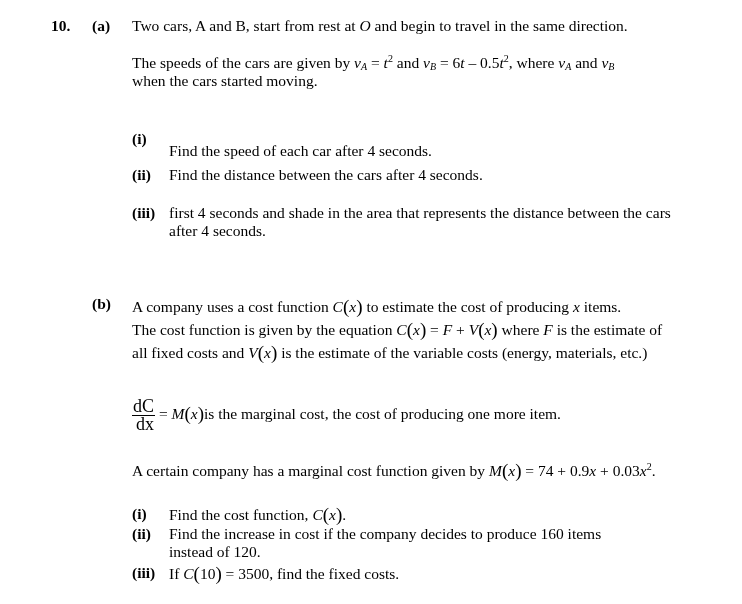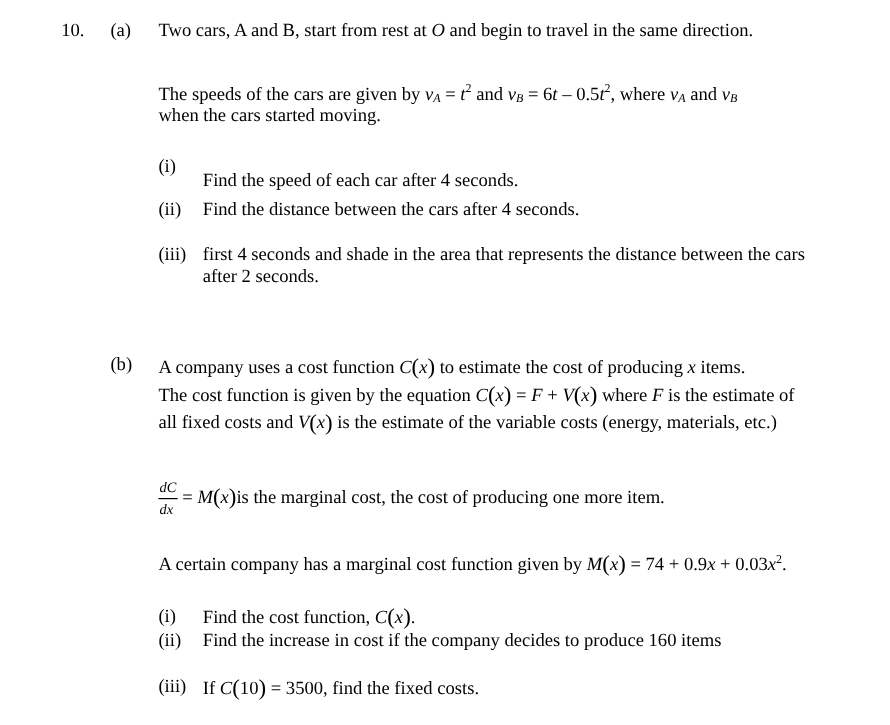--- a/index.html
+++ b/index.html
@@ -11,65 +11,64 @@
       width: 742px;
       height: 604px;
       position: relative;
       overflow: hidden;
       font-family: "Liberation Serif", "DejaVu Serif", serif;
       color: #000000;
       font-size: 15.5px;
       line-height: 18px;
     }
     .abs { position: absolute; white-space: nowrap; }
-    .bold { font-weight: normal; }
+    .bold { font-weight: bold; }
     .it { font-style: italic; }
     .mathparen { font-size: 19px; position: relative; top: 1px; }
     sup { font-size: 10px; vertical-align: 6px; line-height: 0; }
     sub { font-size: 10px; vertical-align: -2px; line-height: 0; }
     .frac {
       display: inline-block;
       vertical-align: middle;
-      text-align: left;
-      font-style: italic;
-      font-size: 12px;
+      text-align: right;
+      font-size: 18px;
       line-height: 17px;
     }
     .frac .num { display: block; border-bottom: 1px solid #000; padding: 0 1px; }
     .frac .den { display: block; padding: 0 1px; }
     .block { position: absolute; white-space: normal; }
     .line { display: block; white-space: nowrap; }
   </style>
 </head>
 <body>
 
 <div class="abs bold" style="left:51px; top:17px;">10.</div>
 <div class="abs bold" style="left:92px; top:17px;">(a)</div>
 
 <div class="abs" style="left:132px; top:17px;">
   <span>Two cars, A and B, start from rest at </span><span class="it">O</span><span> and begin to travel in the same direction.</span>
 </div>
 
-<div class="block" style="left:132px; top:54px;margin-top:16px;">
+<div class="block" style="left:132px; top:54px;">
   <span class="line">
     <span>The speeds of the cars are given by </span><span class="it">v</span><sub class="it">A</sub><span> = </span><span class="it">t</span><sup>2</sup><span> and </span><span class="it">v</span><sub class="it">B</sub><span> = 6</span><span class="it">t</span><span> – 0.5</span><span class="it">t</span><sup>2</sup><span>, where </span><span class="it">v</span><sub class="it">A</sub><span> and </span><span class="it">v</span><sub class="it">B</sub>
   </span>
   <span class="line">when the cars started moving.</span>
 </div>
 
 <div class="abs bold" style="left:132px; top:130px;">(i)</div>
 <div class="abs" style="left:169px; top:130px;margin-top:12px;">Find the speed of each car after 4 seconds.</div>
 
 <div class="abs bold" style="left:132px; top:166px;">(ii)</div>
 <div class="abs" style="left:169px; top:166px;text-align:right;">Find the distance between the cars after 4 seconds.</div>
 
 <div class="abs bold" style="left:132px; top:204px;">(iii)</div>
 <div class="block" style="left:169px; top:204px;">
   <span class="line">first 4 seconds and shade in the area that represents the distance between the cars</span>
-  <span class="line">after 2 seconds.</span>
+  <span class="line">after 4 seconds.</span>
 </div>
 
 <div class="abs bold" style="left:92px; top:295px;">(b)</div>
 
 <div class="block" style="left:132px; top:295px; line-height:22px;">
   <span class="line">
     <span>A company uses a cost function </span><span class="it">C</span><span class="mathparen">(</span><span class="it">x</span><span class="mathparen">)</span><span> to estimate the cost of producing </span><span class="it">x</span><span> items.</span>
   </span>
   <span class="line">
     <span>The cost function is given by the equation </span><span class="it">C</span><span class="mathparen">(</span><span class="it">x</span><span class="mathparen">)</span><span> = </span><span class="it">F</span><span> + </span><span class="it">V</span><span class="mathparen">(</span><span class="it">x</span><span class="mathparen">)</span><span> where </span><span class="it">F</span><span> is the estimate of</span>
@@ -91,18 +90,19 @@
 </div>
 
 <div class="abs bold" style="left:132px; top:505px;">(i)</div>
 <div class="abs" style="left:169px; top:505px;">
   <span>Find the cost function, </span><span class="it">C</span><span class="mathparen">(</span><span class="it">x</span><span class="mathparen">)</span><span>.</span>
 </div>
 
 <div class="abs bold" style="left:132px; top:525px;">(ii)</div>
 <div class="block" style="left:169px; top:525px;">
   <span class="line">Find the increase in cost if the company decides to produce 160 items</span>
+  <span class="line">instead of 120.</span>
 </div>
 
 <div class="abs bold" style="left:132px; top:564px;">(iii)</div>
 <div class="abs" style="left:169px; top:564px;">
   <span>If </span><span class="it">C</span><span class="mathparen">(</span><span>10</span><span class="mathparen">)</span><span> = 3500</span><span>, find the fixed costs.</span>
 </div>
 
 </body></html>

